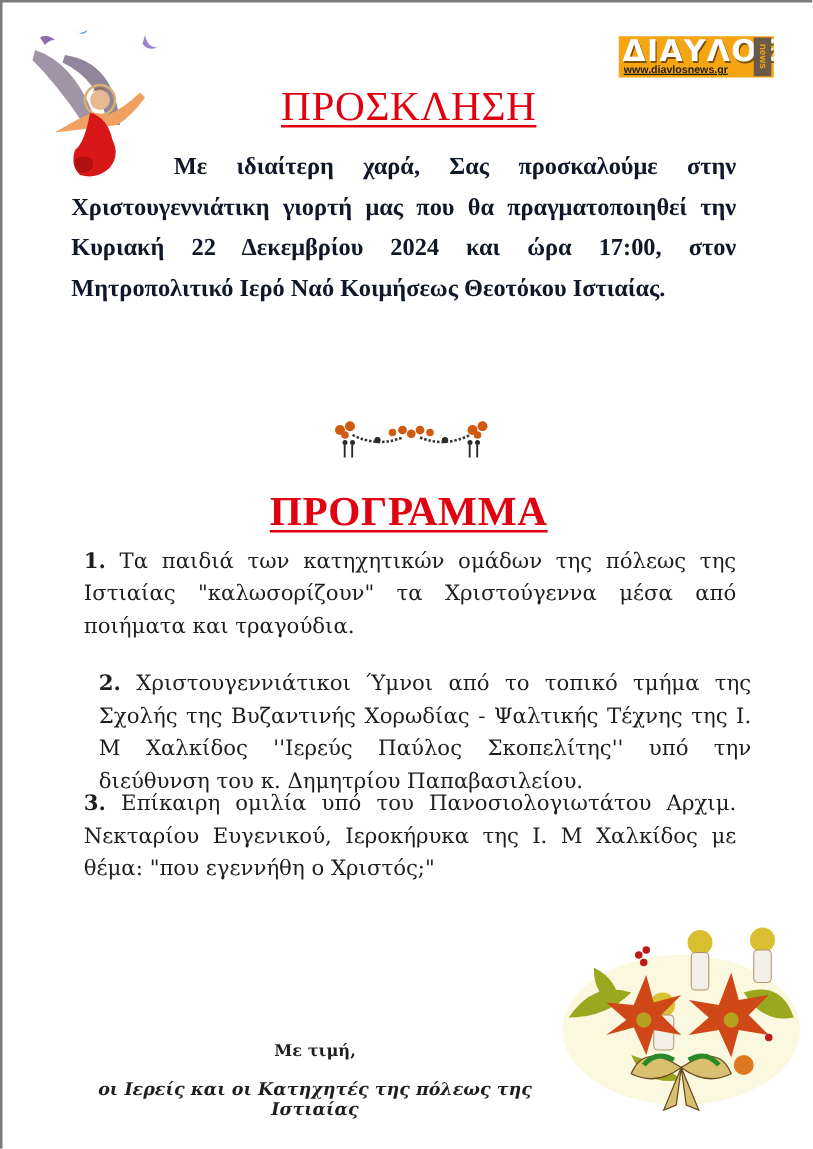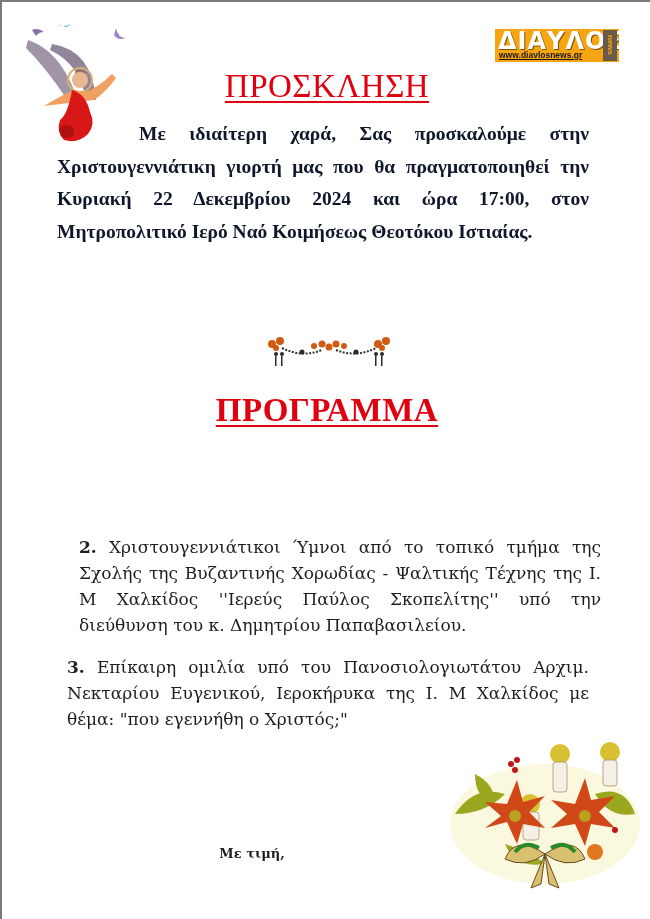--- a/index.html
+++ b/index.html
@@ -45,27 +45,27 @@
   .intro .indent { display: inline-block; width: 82px; }
   .divider { position: absolute; left: 262px; top: 332px; width: 130px; height: 36px; }
   .item {
     position: absolute; left: 65px; width: 522px;
     font-family: "DejaVu Serif", serif; font-size: 17px; line-height: 26px;
     color: #1e1e1e; text-align: justify; text-align-last: left;
   }
   .item b { font-weight: bold; }
   .item1 { top: 434px; }
   .item2 { top: 532px; margin-left: 12px; }
-  .item3 { top: 652px; }
+  .item3 { top: 628px; }
   .item4 { top: 745px; left: 65px; width: 365px; }
   .closing {
     position: absolute; left: 40px; width: 420px; text-align: center;
     font-family: "DejaVu Serif", serif; color: #1e1e1e;
   }
-  .closing1 { top: 832px; font-size: 13px; font-weight: bold; margin-top: 12px; }
+  .closing1 { top: 832px; font-size: 13px; font-weight: bold; }
   .closing2 { top: 862px; font-size: 14px; font-style: italic; font-weight: bold; }
   .flowers { position: absolute; left: 443px; top: 732px; width: 200px; height: 170px; }
 </style>
 </head>
 <body>
 
 <div class="page">
 
   <svg class="angel" viewBox="0 0 122 130">
     <path d="M18 12 q6 -3 12 2 q-5 0 -8 4z" fill="#8a6fb0"></path>
@@ -115,30 +115,35 @@
         <circle cx="118" cy="20" r="2"></circle>
       <rect x="111" y="22" width="1.5" height="10"></rect>
         <rect x="117" y="22" width="1.5" height="10"></rect>
       <circle cx="38" cy="18" r="2.5"></circle>
         <circle cx="92" cy="18" r="2.5"></circle>
     </g>
   </svg>
 
   <div class="heading h2">ΠΡΟΓΡΑΜΜΑ</div>
 
+  <div class="item item1">
+    <b>1.</b>
+    <span>Τα παιδιά των κατηχητικών ομάδων της πόλεως της Ιστιαίας "καλωσορίζουν" τα Χριστούγεννα μέσα από ποιήματα και τραγούδια.</span>
+  </div>
   <div class="item item2">
     <b>2.</b>
     <span>Χριστουγεννιάτικοι Ύμνοι από  το τοπικό τμήμα της Σχολής της Βυζαντινής Χορωδίας - Ψαλτικής Τέχνης της Ι. Μ Χαλκίδος ''Ιερεύς Παύλος Σκοπελίτης'' υπό την διεύθυνση του κ. Δημητρίου Παπαβασιλείου.</span>
   </div>
   <div class="item item3">
     <b>3.</b>
     <span>Επίκαιρη ομιλία υπό του Πανοσιολογιωτάτου Αρχιμ. Νεκταρίου Ευγενικού, Ιεροκήρυκα της Ι. Μ Χαλκίδος με θέμα: "που εγεννήθη ο Χριστός;"</span>
   </div>
 
   <div class="closing closing1">Με τιμή,</div>
+  <div class="closing closing2">οι Ιερείς και οι Κατηχητές της πόλεως της Ιστιαίας</div>
 
   <svg class="flowers" viewBox="0 0 200 170">
     <ellipse cx="100" cy="90" rx="95" ry="60" fill="#f7f3c8" opacity="0.6"></ellipse>
     <g fill="#9aa820">
       <path d="M10 80 q20 -30 50 -20 q-20 20 -50 20z"></path>
       <path d="M30 40 q20 10 20 30 q-20 -5 -20 -30z"></path>
       <path d="M150 60 q30 -10 40 20 q-25 5 -40 -20z"></path>
       <path d="M60 110 q30 10 40 20 q-30 5 -40 -20z"></path>
     </g>
     <g fill="#d8c030">

